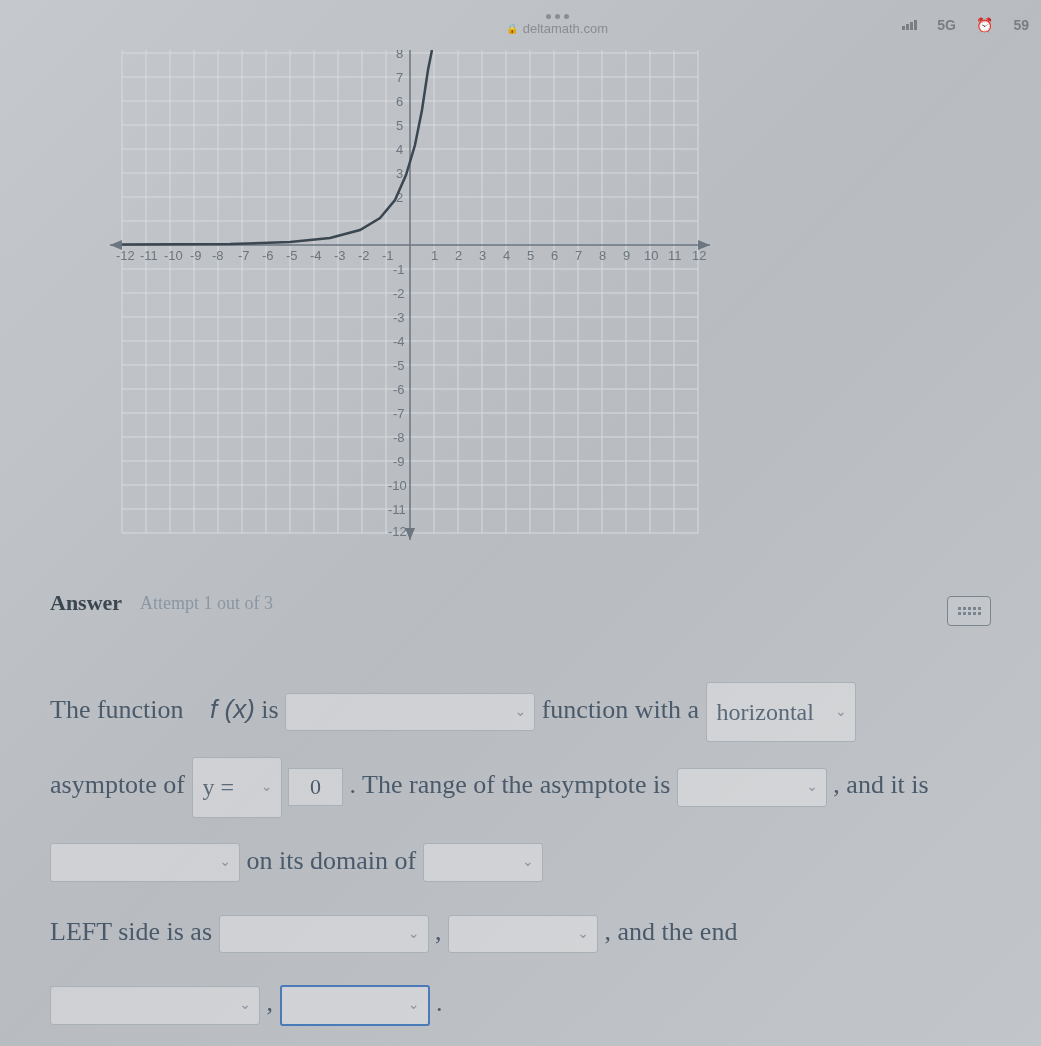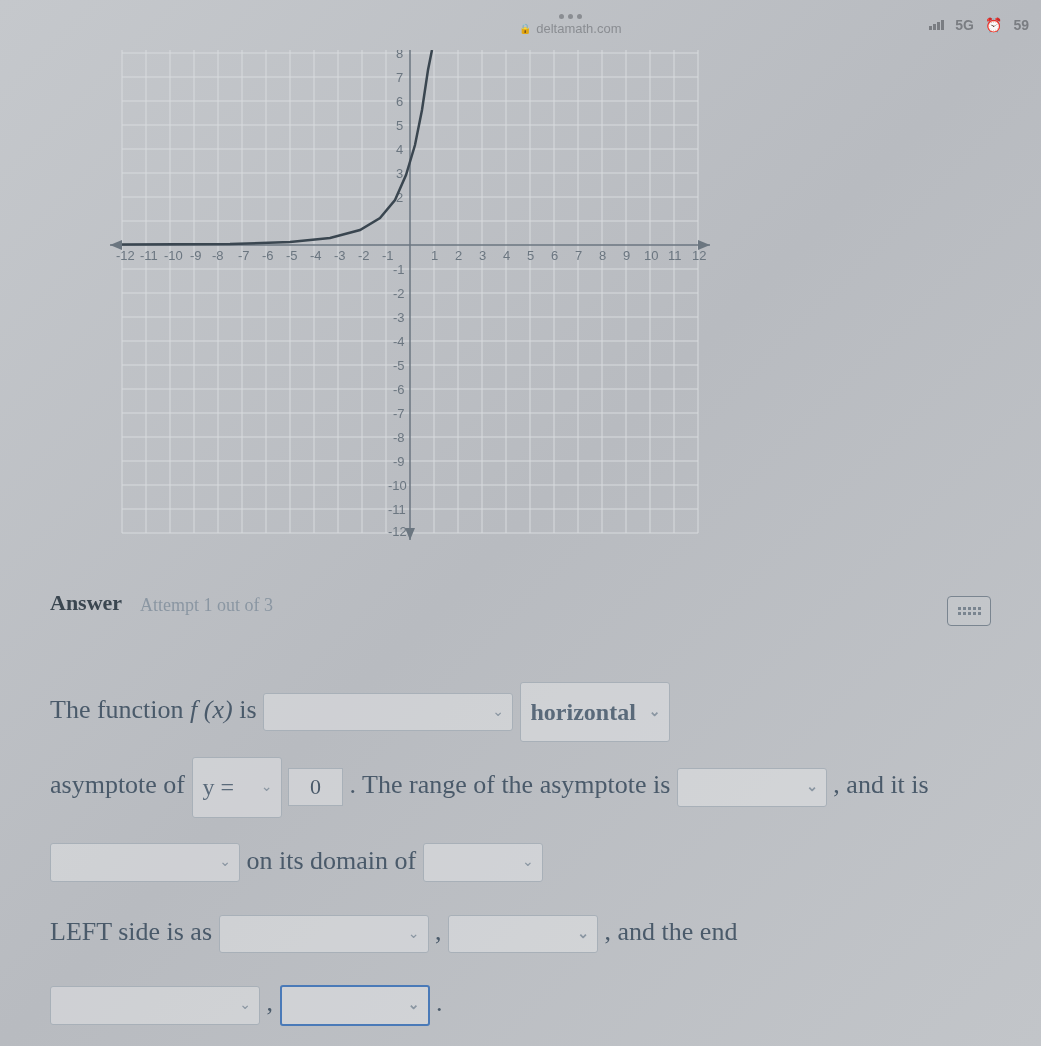--- a/index.html
+++ b/index.html
@@ -20,21 +20,21 @@
     padding: 0 12px;
     color: #8a8d92;
     font-family: -apple-system, sans-serif;
     font-size: 14px;
   }
   .status-center { display:flex; flex-direction:column; align-items:center; gap:2px;}
   .dots { display:flex; gap:4px; }
   .dot { width:5px; height:5px; border-radius:50%; background:#8a8d92; }
   .url { display:flex; align-items:center; gap:4px; font-size:13px; }
   .lock-icon { font-size:10px; }
-  .status-right { display:flex; align-items:center; gap:11px; font-weight:600; color:#7a7d82;}
+  .status-right { display:flex; align-items:center; gap:20px; font-weight:600; color:#7a7d82;}
   .signal { display:flex; align-items:flex-end; gap:1px;}
   .bar { width:3px; background:#7a7d82;}
   .b1{height:4px}.b2{height:6px}.b3{height:8px}.b4{height:10px}
   .alarm-icon { font-size:14px; }
 
   .graph-area {
     position: relative;
     height: 510px;
     width: 100%;
   }
@@ -54,54 +54,54 @@
 
   .answer-section {
     padding: 30px 50px 0 50px;
   }
   .answer-header {
     display:flex;
     align-items:baseline;
     justify-content:space-between;
     margin-bottom: 55px;
   }
-  .answer-left { display:flex; align-items:flex-end; gap:18px;}
+  .answer-left { display:flex; align-items:center; gap:18px;}
   .answer-label { font-weight:bold; font-size:22px; color:#3a4650; }
   .attempt { font-size:18px; color:#8a96a2; }
   .keyboard-btn {
     width:44px; height:30px; border:1.5px solid #7a8590; border-radius:4px;
     display:flex; align-items:center; justify-content:center;
     background: rgba(255,255,255,0.1);
     cursor:pointer;
   }
   .kbd-grid { display:grid; grid-template-columns:repeat(5,3px); grid-template-rows:repeat(2,3px); gap:2px;}
   .kbd-grid div{ background:#7a8590;}
 
   .sentence {
     font-size: 26px;
     line-height: 2.2;
     color:#4a5a6a;
   }
-  .fx { font-style:italic; font-family: Liberation Serif, serif; }
+  .fx { font-style:italic; font-family: Liberation Sans, sans-serif; margin-left: 20px; }
   .dropdown {
     display:inline-flex;
     align-items:center;
     justify-content:space-between;
     border:1px solid #a8b0b8;
     border-radius:3px;
     background: rgba(248,249,250,0.35);
     padding: 3px 8px 3px 10px;
     font-size: 24px;
     color:#5a6a7a;
     vertical-align: middle;
     min-height: 38px;
     cursor:pointer;
   }
   .dd-wide { width: 250px; }
-  .dd-med { width: 150px; font-weight: bold; }
+  .dd-med { width: 150px; }
   .dd-sm { width: 120px; }
   .dd-xs { width: 90px; }
   .dd-input {
     display:inline-flex;
     align-items:center;
     justify-content:center;
     border:1px solid #a8b0b8;
     background: rgba(248,249,250,0.35);
     width: 55px; height:38px;
     font-size:22px;
@@ -283,20 +283,21 @@
 
   <div class="sentence">
     <div class="line">
       <span>The function </span>
       <span class="fx">f (x)</span>
       <span> is </span>
       <span class="dropdown dd-wide">
         <span></span>
           <span class="chev">⌄</span>
       </span>
+      <span> function with a </span>
       <span class="dropdown dd-med">
         <span>horizontal</span>
           <span class="chev">⌄</span>
       </span>
     </div>
 
     <div class="line">
       <span>asymptote of </span>
       <span class="dropdown dd-xs">
         <span>y =</span>

